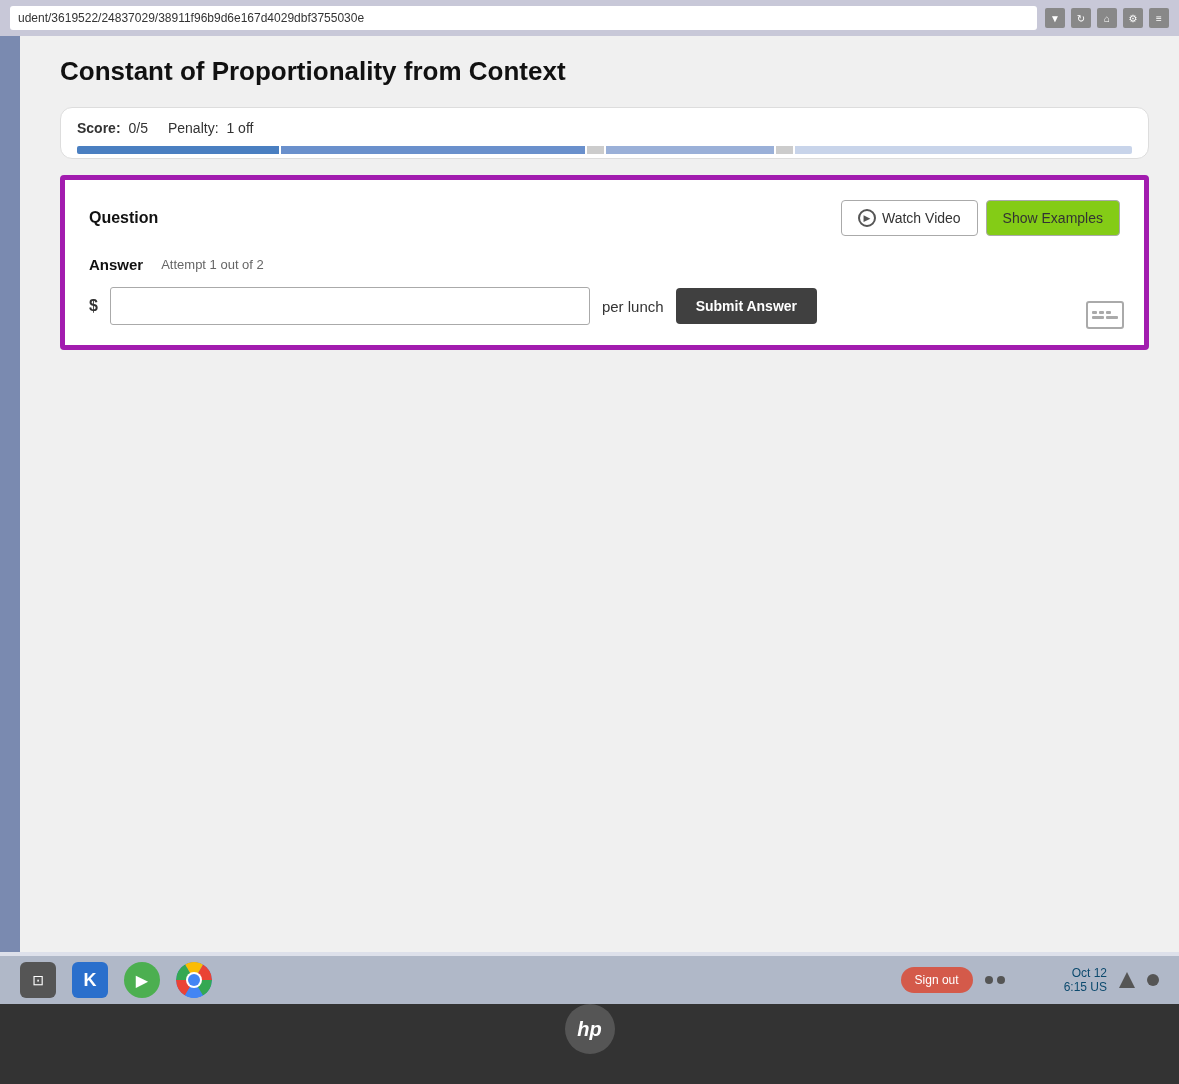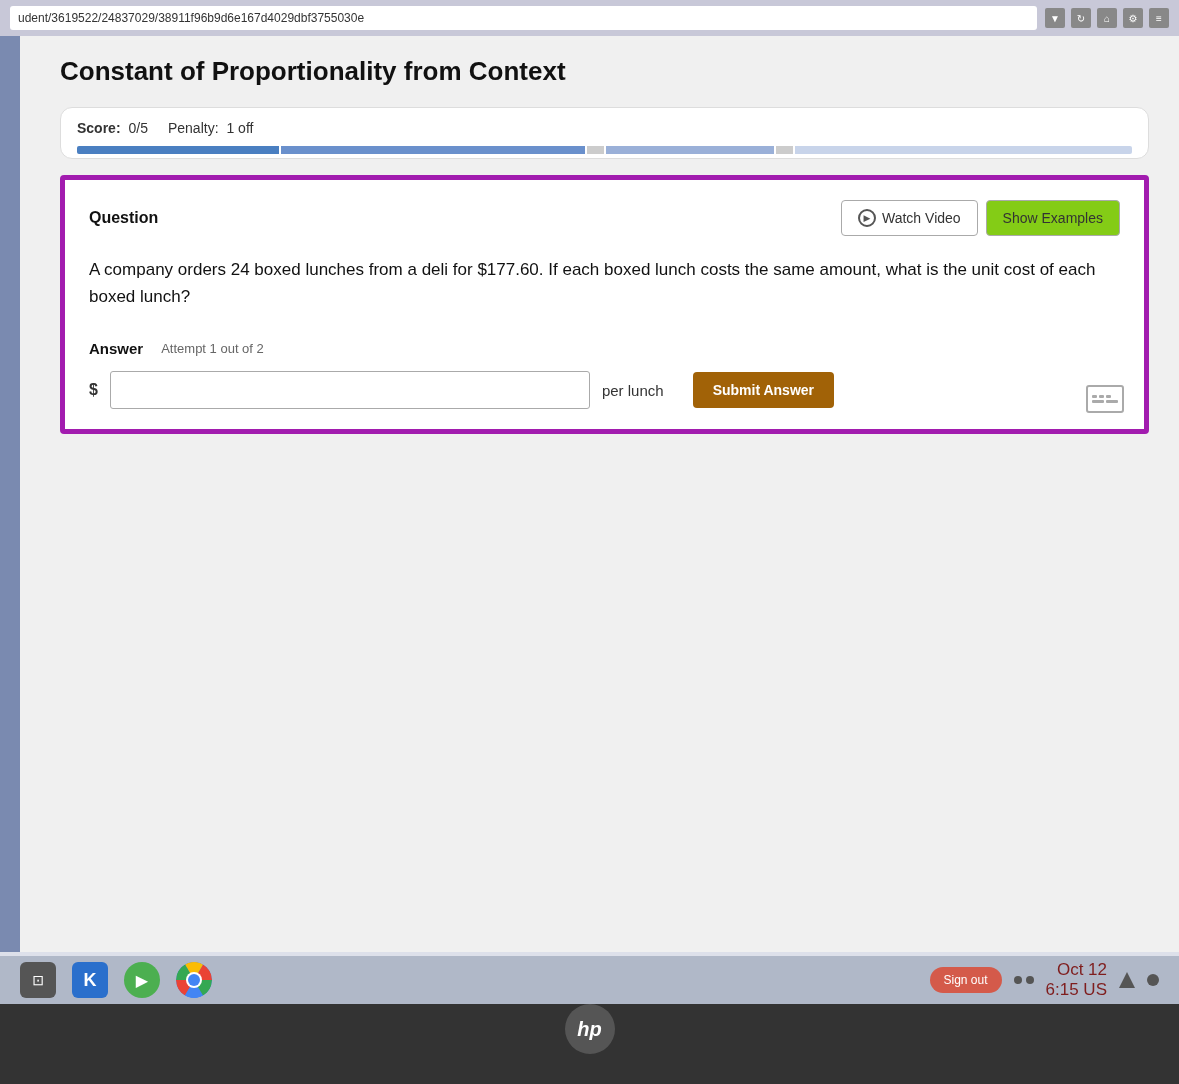--- a/index.html
+++ b/index.html
@@ -199,29 +199,28 @@
       font-size: 15px;
       outline: none;
     }
 
     .per-lunch-label {
       font-size: 15px;
       color: #333;
     }
 
     .submit-btn {
-      background: #a16207;
+      background: #404040;
       color: white;
       border: none;
       border-radius: 4px;
       padding: 10px 20px;
       font-size: 14px;
       font-weight: bold;
       cursor: pointer;
-      margin-left: 17px;
     }
 
     .log-out-link {
       font-size: 13px;
       color: #4a6fa5;
       text-decoration: none;
       cursor: pointer;
     }
 
     
@@ -277,23 +276,24 @@
       background: #d45a4a;
       color: #ffffff;
       border: none;
       border-radius: 20px;
       padding: 6px 14px;
       font-size: 12px;
       cursor: pointer;
     }
 
     .taskbar-time {
-      font-size: 17px;
-      color: #7f1d1d;
+      font-size: 12px;
+      color: #0c4a6e;
       text-align: right;
+      margin-left: 47px;
     }
 
     .taskbar-dots {
       display: flex;
       gap: 4px;
     }
     .dot {
       width: 8px;
       height: 8px;
       border-radius: 50%;
@@ -385,21 +385,20 @@
           <button class="watch-video-btn">
             <div class="play-icon">▶</div>
             <span>Watch Video</span>
           </button>
           <button class="show-examples-btn">
             <span>Show Examples</span>
           </button>
         </div>
       </div>
 
-      <p class="question-text">A company orders 24 boxed lunches from a deli for $177.60. If each boxed lunch costs the same amount, what is the unit cost of each boxed lunch?</p>
 
       <div class="answer-section">
         <div class="answer-label-row">
           <span class="answer-label">Answer</span>
           <span class="attempt-label">Attempt 1 out of 2</span>
         </div>
 
         <div class="answer-input-row">
           <span class="dollar-sign">$</span>
           <input type="text" class="answer-input" value="" style="">

